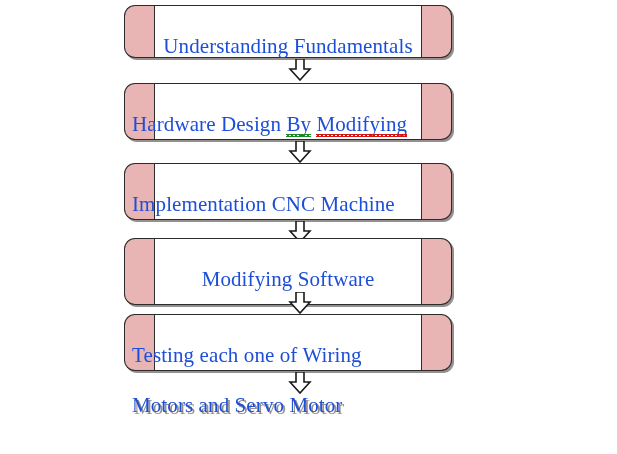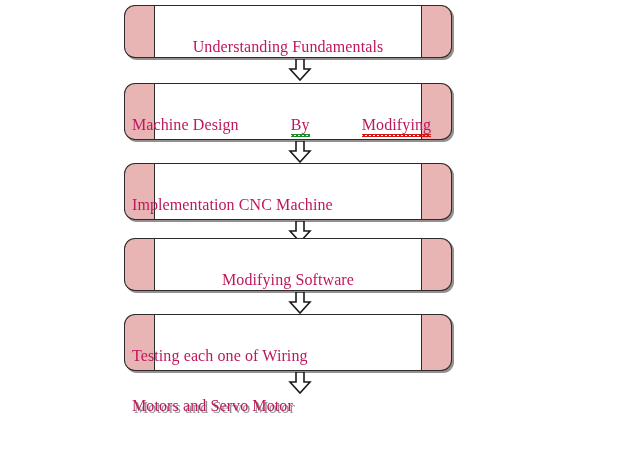--- a/index.html
+++ b/index.html
@@ -70,38 +70,37 @@
     background: #ffffff;
     border: 1px solid #2b2b2b;
     box-sizing: border-box;
   }
 
   .step-text {
     position: absolute;
     left: 8px;
     right: 4px;
     top: 4px;
-    font-size: 16px;
+    font-size: 21px;
     line-height: 25px;
-    color: #be185d;
+    color: #1d4ed8;
     white-space: pre-line;
     letter-spacing: 0.1px;
   }
   .step-text.centerish {
     left: 0;
     right: 0;
     text-align: center;
     text-indent: -6px;
   }
 
   
   .sq {
     position: relative;
     display: inline-block;
-    margin-left: 48px;
   }
   .sq::after {
     content: "";
     position: absolute;
     left: 0;
     right: 0;
     bottom: 0px;
     height: 3px;
     background-repeat: repeat-x;
     background-size: 4px 3px;
@@ -152,21 +151,21 @@
       <polygon points="10,0 18,0 18,10 24,10 14,21 4,10 10,10" fill="#ffffff" stroke="#1a1a1a" stroke-width="1.6"></polygon>
     </svg>
   </div>
 
   <div class="step" style="top:83px; height:57px;">
     <div class="step-shell">
       <div class="cap cap-left"></div>
       <div class="body-box"></div>
       <div class="cap cap-right"></div>
       <div class="step-text">
-        <span>Machine Design </span><span class="sq sq-green">By</span><span> </span><span class="sq sq-red">Modifying</span><br>
+        <span>Hardware Design </span><span class="sq sq-green">By</span><span> </span><span class="sq sq-red">Modifying</span><br>
         <span>Software</span>
       </div>
     </div>
   </div>
 
   <div class="arrow" style="top:141px; height:22px;">
     <svg viewBox="0 0 28 22" preserveAspectRatio="none" aria-hidden="true">
       <polygon points="10,0 18,0 18,10 24,10 14,21 4,10 10,10" fill="#ffffff" stroke="#1a1a1a" stroke-width="1.6"></polygon>
     </svg>
   </div>
@@ -182,21 +181,21 @@
       </div>
     </div>
   </div>
 
   <div class="arrow" style="top:221px; height:22px;">
     <svg viewBox="0 0 28 22" preserveAspectRatio="none" aria-hidden="true">
       <polygon points="10,0 18,0 18,10 24,10 14,21 4,10 10,10" fill="#ffffff" stroke="#1a1a1a" stroke-width="1.6"></polygon>
     </svg>
   </div>
 
-  <div class="step" style="top:238px; height:53px;">
+  <div class="step" style="top:238px; height:67px;">
     <div class="step-shell">
       <div class="cap cap-left"></div>
       <div class="body-box"></div>
       <div class="cap cap-right"></div>
       <div class="step-text centerish">
         <span>Modifying Software</span>
       </div>
     </div>
   </div>
 

